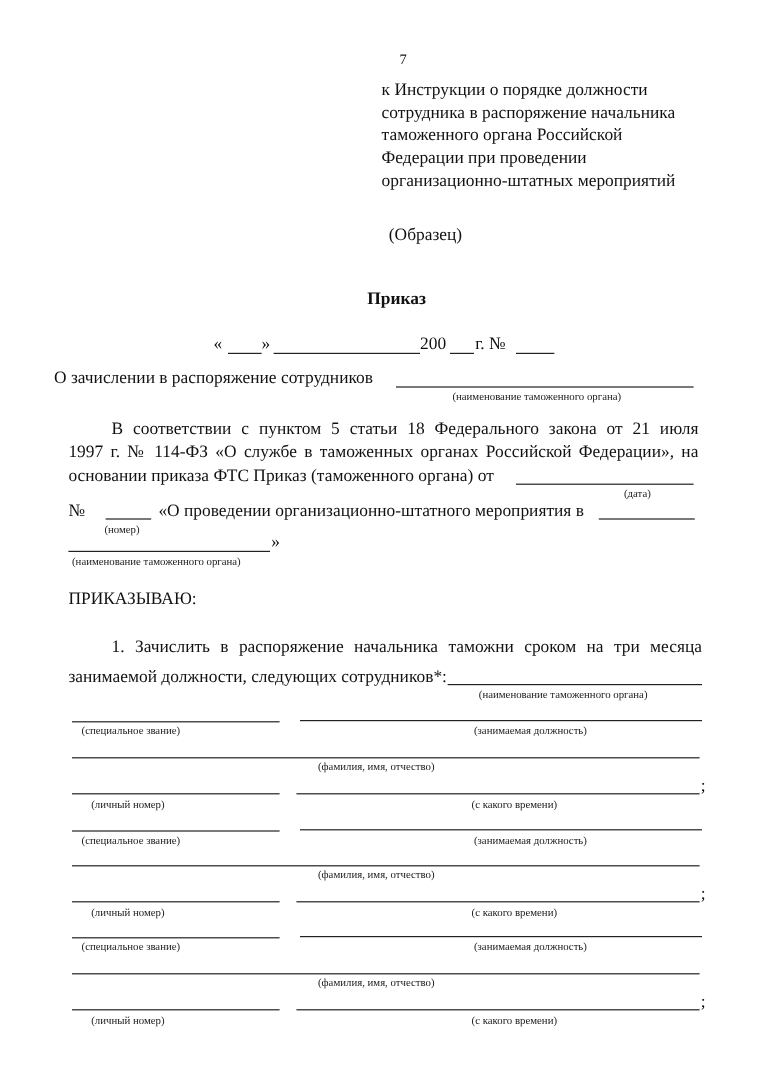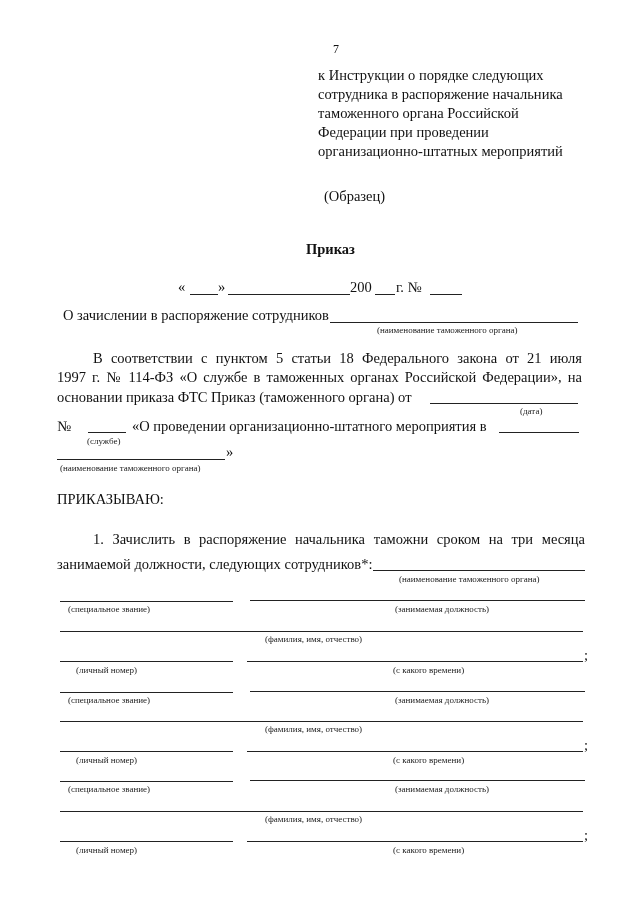--- a/index.html
+++ b/index.html
@@ -11,58 +11,58 @@
     .line { position: absolute; height: 0; border-top: 1px solid #222; }
     .bold { font-weight: bold; }
     .just { text-align: justify; text-align-last: justify; white-space: normal; }
   </style>
 </head>
 <body>
 
 <div class="abs t14" style="left:333px; top:42px; font-size:12px;">7</div>
 
 <div class="abs t14" style="left:318px; top:66px; line-height:19px;">
-  <div>к Инструкции о порядке следующих</div>
+  <div>к Инструкции о порядке должности</div>
   <div>сотрудника в распоряжение начальника</div>
   <div>таможенного органа Российской</div>
   <div>Федерации при проведении</div>
   <div>организационно-штатных мероприятий</div>
 </div>
 <div class="abs t14" style="left:324px; top:188px;">(Образец)</div>
 
 <div class="abs t14 bold" style="left:306px; top:241px;">Приказ</div>
 
 <div>
   <span class="abs t14" style="left:178px; top:279px;">«</span>
   <div class="line" style="left:190px; top:294px; width:28px;"></div>
   <span class="abs t14" style="left:218px; top:279px;">»</span>
   <div class="line" style="left:228px; top:294px; width:122px;"></div>
   <span class="abs t14" style="left:350px; top:279px;">200</span>
   <div class="line" style="left:375px; top:294px; width:20px;"></div>
   <span class="abs t14" style="left:396px; top:279px;">г. №</span>
   <div class="line" style="left:430px; top:294px; width:32px;"></div>
 </div>
 
-<div class="abs t14" style="left:63px; top:307px;text-align:center;">О зачислении в распоряжение сотрудников</div>
+<div class="abs t14" style="left:45px; top:307px;text-align:center;">О зачислении в распоряжение сотрудников</div>
 <div class="line" style="left:330px; top:322px; width:248px;"></div>
 <div class="abs small" style="left:377px; top:325px;">(наименование таможенного органа)</div>
 
 <div class="abs t14" style="left:57px; top:349px; width:525px; line-height:19px;">
   <div class="just" style="padding-left:36px;">В соответствии с пунктом 5 статьи 18 Федерального закона от 21 июля</div>
   <div class="just">1997 г. № 114-ФЗ «О службе в таможенных органах Российской Федерации», на</div>
 </div>
 <div class="abs t14" style="left:57px; top:389px;">основании приказа  ФТС Приказ (таможенного органа) от</div>
 <div class="line" style="left:430px; top:403px; width:148px;"></div>
 <div class="abs small" style="left:484px; top:406px;padding-left:36px;">(дата)</div>
 
 <div class="abs t14" style="left:57px; top:418px;">№</div>
 <div class="line" style="left:88px; top:432px; width:38px;"></div>
 <div class="abs t14" style="left:132px; top:418px;">«О проведении организационно-штатного мероприятия в</div>
 <div class="line" style="left:499px; top:432px; width:80px;"></div>
-<div class="abs small" style="left:87px; top:436px;">(службе)</div>
+<div class="abs small" style="left:87px; top:436px;">(номер)</div>
 
 <div class="line" style="left:57px; top:459px; width:168px;"></div>
 <div class="abs t14" style="left:226px; top:444px;">»</div>
 <div class="abs small" style="left:60px; top:463px;">(наименование таможенного органа)</div>
 
 <div class="abs t14" style="left:57px; top:491px;">ПРИКАЗЫВАЮ:</div>
 
 <div class="abs t14" style="left:57px; top:518px; width:528px; line-height:19px;">
   <div class="just" style="padding-left:36px;margin-top:12px;">1. Зачислить в распоряжение начальника таможни сроком на три месяца</div>
 </div>

